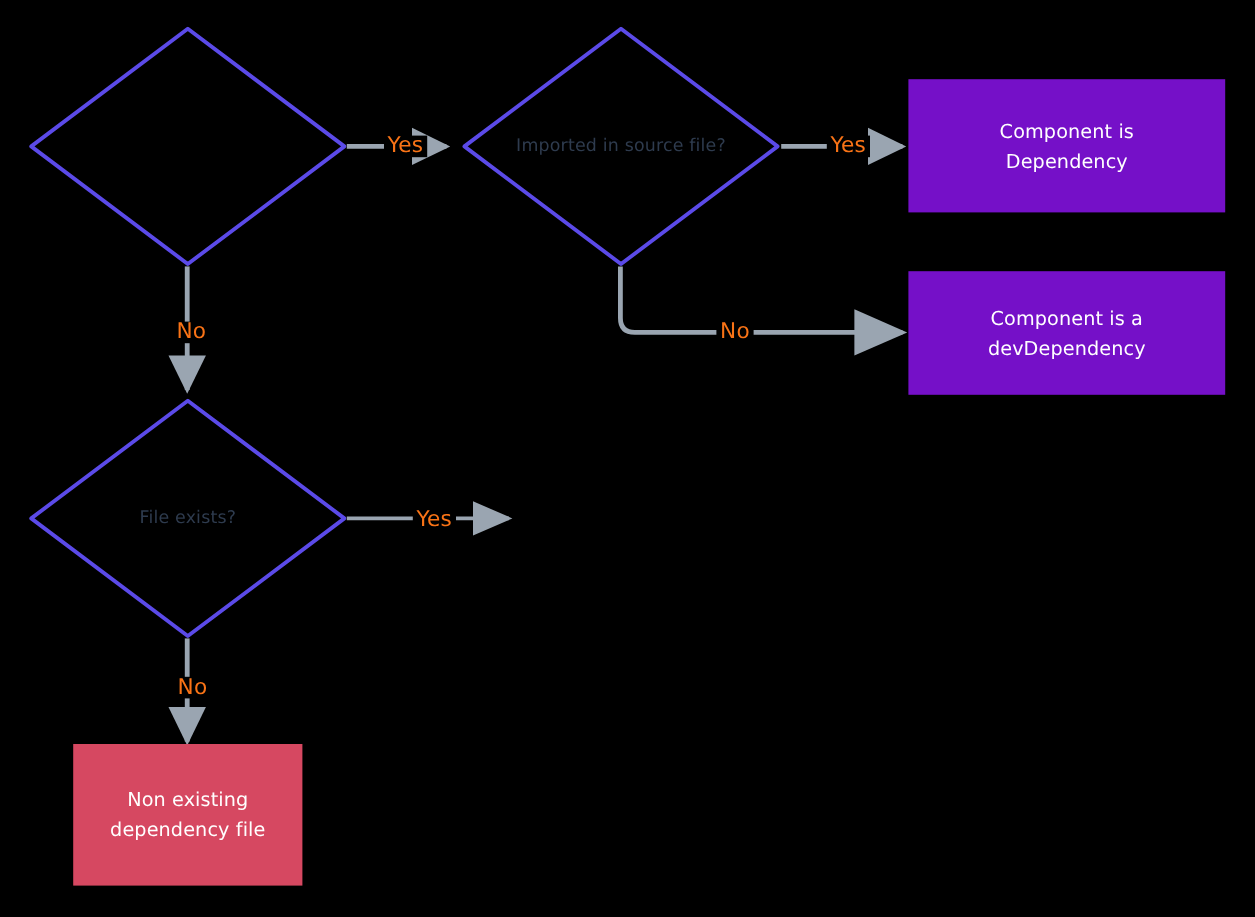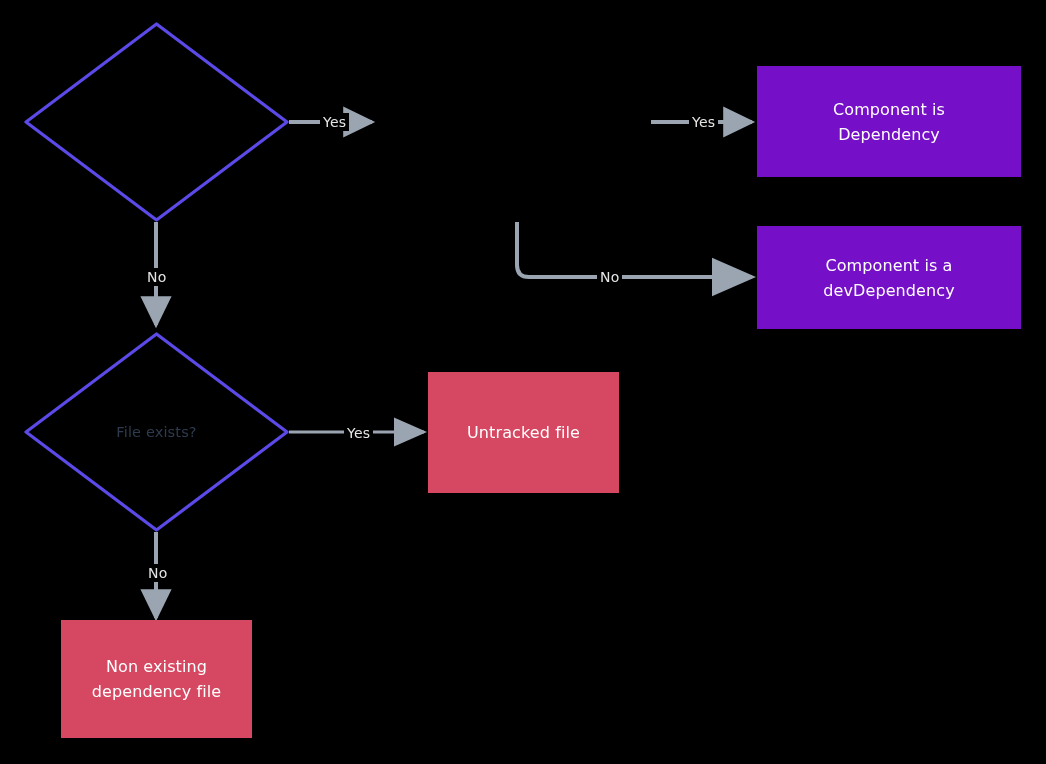--- a/index.html
+++ b/index.html
@@ -61,22 +61,22 @@
   #edges {
     position: absolute;
     left: 0; top: 0;
     width: 1046px;
     height: 764px;
     z-index: 1;
   }
   .edge-label {
     position: absolute;
     z-index: 3;
-    color: #e5e5e5;
-    font-size: 14px;
+    color: #f97316;
+    font-size: 18px;
     line-height: 16px;
     background: #000000;
     padding: 1px 3px;
     letter-spacing: 0.2px;
   }
 </style>
 </head>
 <body>
 
 <div id="canvas">
@@ -127,40 +127,43 @@
   <div class="edge-label" style="left:344px; top:424px;">Yes</div>
 
   <div class="edge-label" style="left:145px; top:564px;">No</div>
 
   <div class="node diamond" style="left:24px; top:22px; width:265px; height:200px; z-index:2;">
     <svg class="dshape" viewBox="0 0 265 200" preserveAspectRatio="none">
       <polygon points="132.5,2 263,100 132.5,198 2,100" fill="none" stroke="#5b4ae8" stroke-width="3.2" stroke-linejoin="round"></polygon>
     </svg>
   </div>
 
+  <div class="node diamond" style="left:385px; top:22px; width:265px; height:200px; z-index:2;">
+    <svg class="dshape" viewBox="0 0 265 200" preserveAspectRatio="none">
+      <polygon points="132.5,2 263,100 132.5,198 2,100" fill="none" stroke="#5b4ae8" stroke-width="3.2" stroke-linejoin="round"></polygon>
+    </svg>
+    <div class="dlabel">Imported in source file?</div>
+  </div>
 
   <div class="node diamond" style="left:24px; top:332px; width:265px; height:200px; z-index:2;justify-content:center;">
     <svg class="dshape" viewBox="0 0 265 200" preserveAspectRatio="none">
       <polygon points="132.5,2 263,100 132.5,198 2,100" fill="none" stroke="#5b4ae8" stroke-width="3.2" stroke-linejoin="round"></polygon>
     </svg>
     <div class="dlabel">File exists?</div>
   </div>
 
   <div class="node rect purple" style="left:757px; top:66px; width:264px; height:111px; z-index:2;">
     <div class="rlabel">Component is
 Dependency</div>
   </div>
 
   <div class="node rect purple" style="left:757px; top:226px; width:264px; height:103px; z-index:2;">
     <div class="rlabel">Component is a
 devDependency</div>
   </div>
 
-  <div class="node rect red" style="left:428px; top:372px; width:191px; height:121px; z-index:2;">
-    <div class="rlabel">Untracked file</div>
-  </div>
 
   <div class="node rect red" style="left:61px; top:620px; width:191px; height:118px; z-index:2;">
     <div class="rlabel">Non existing
 dependency file</div>
   </div>
 
 </div>
 
 </body></html>

